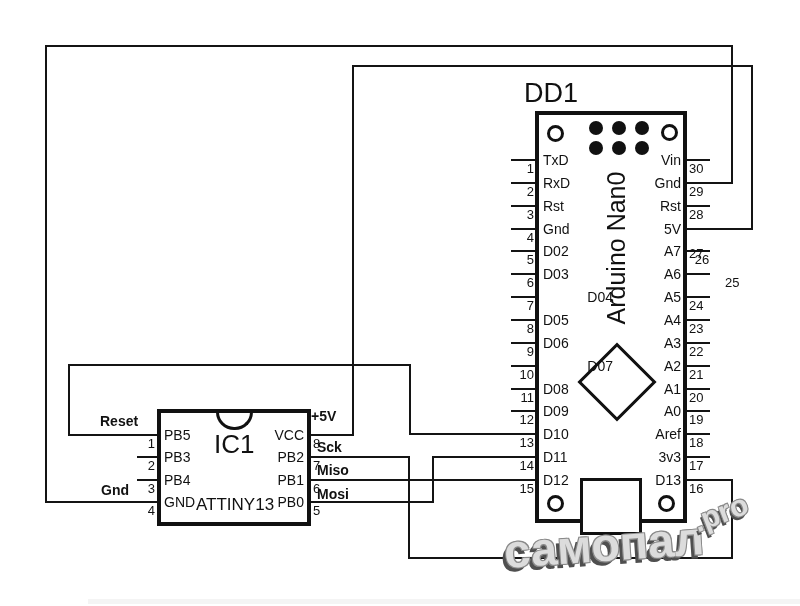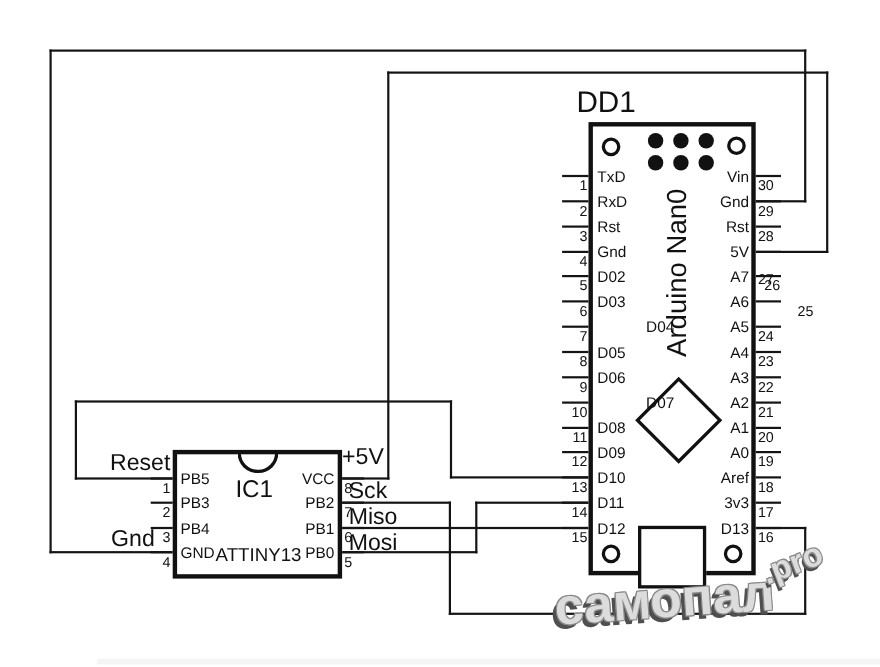--- a/index.html
+++ b/index.html
@@ -5,31 +5,31 @@
   html,body{margin:0;padding:0;background:#fff;}
   .canvas{position:relative;width:800px;height:606px;background:#ffffff;overflow:hidden;
           font-family:"Liberation Sans", "DejaVu Sans", sans-serif;color:#111;}
   .canvas *{box-sizing:border-box;position:absolute;}
   .hw{height:2px;background:#141414;z-index:1;}
   .vw{width:2px;background:#141414;z-index:1;}
   .chip{border:4px solid #111;background:#fff;z-index:2;}
   .txt{white-space:nowrap;z-index:3;}
   .pinlbl{font-size:14px;line-height:18px;white-space:nowrap;z-index:3;}
   .num{font-size:13px;line-height:13px;white-space:nowrap;z-index:3;}
-  .netlbl{font-size:21px;line-height:22px;white-space:nowrap;z-index:3;}
+  .netlbl{font-size:14px;line-height:22px;white-space:nowrap;z-index:3;font-weight:bold;}
   .hole{width:17px;height:17px;border:3px solid #111;border-radius:50%;background:#fff;z-index:3;}
   .dot{width:14px;height:14px;background:#111;border-radius:50%;z-index:3;}
   .diamond{left:589px;top:354px;width:56px;height:56px;border:3px solid #111;transform:rotate(45deg);z-index:3;}
   .usb{left:580px;top:478px;width:62px;height:57px;border:3px solid #111;background:#fff;z-index:4;}
   .notch{left:216px;top:412px;width:37px;height:18px;border:3px solid #111;border-top:none;
          border-radius:0 0 20px 20px;background:transparent;z-index:3;}
   .vtext{left:516px;top:233px;width:200px;height:30px;transform:rotate(-90deg);
          font-size:25px;line-height:30px;text-align:center;z-index:3;white-space:nowrap;}
   .dd1{left:524px;top:79px;font-size:27px;line-height:28px;}
-  .ic1{left:214px;top:431px;font-size:22px;line-height:27px;}
+  .ic1{left:214px;top:431px;font-size:26px;line-height:27px;}
   .partlbl{left:196px;top:496px;font-size:17px;line-height:18px;}
   .wm{left:504px;top:521px;font-size:47px;line-height:48px;font-weight:bold;white-space:nowrap;
       transform:rotate(-4deg);color:#dcdcdc;z-index:6;
       text-shadow:-1px -1px 0 #8a8a8a,1px -1px 0 #8a8a8a,-1px 1px 0 #8a8a8a,1px 1px 0 #8a8a8a,-4px 4px 0 #4f4f4f;}
   .wmsuf{left:692px;top:497px;font-size:30px;line-height:31px;font-weight:bold;white-space:nowrap;
       transform:rotate(-21deg);color:#dcdcdc;z-index:6;
       text-shadow:-1px -1px 0 #8a8a8a,1px -1px 0 #8a8a8a,-1px 1px 0 #8a8a8a,1px 1px 0 #8a8a8a,-3px 3px 0 #4f4f4f;}
   .noise{left:88px;top:599px;width:712px;height:5px;background:#f4f4f4;z-index:0;}
 </style>
 </head>

